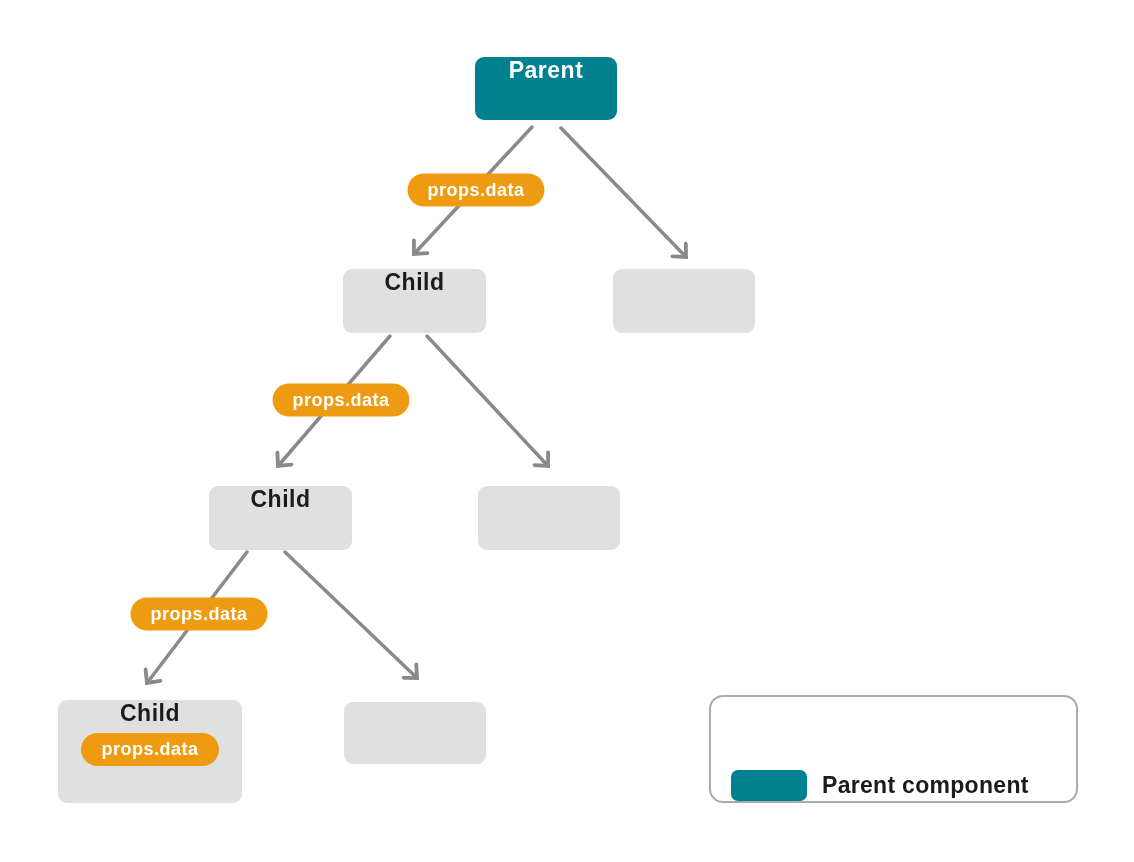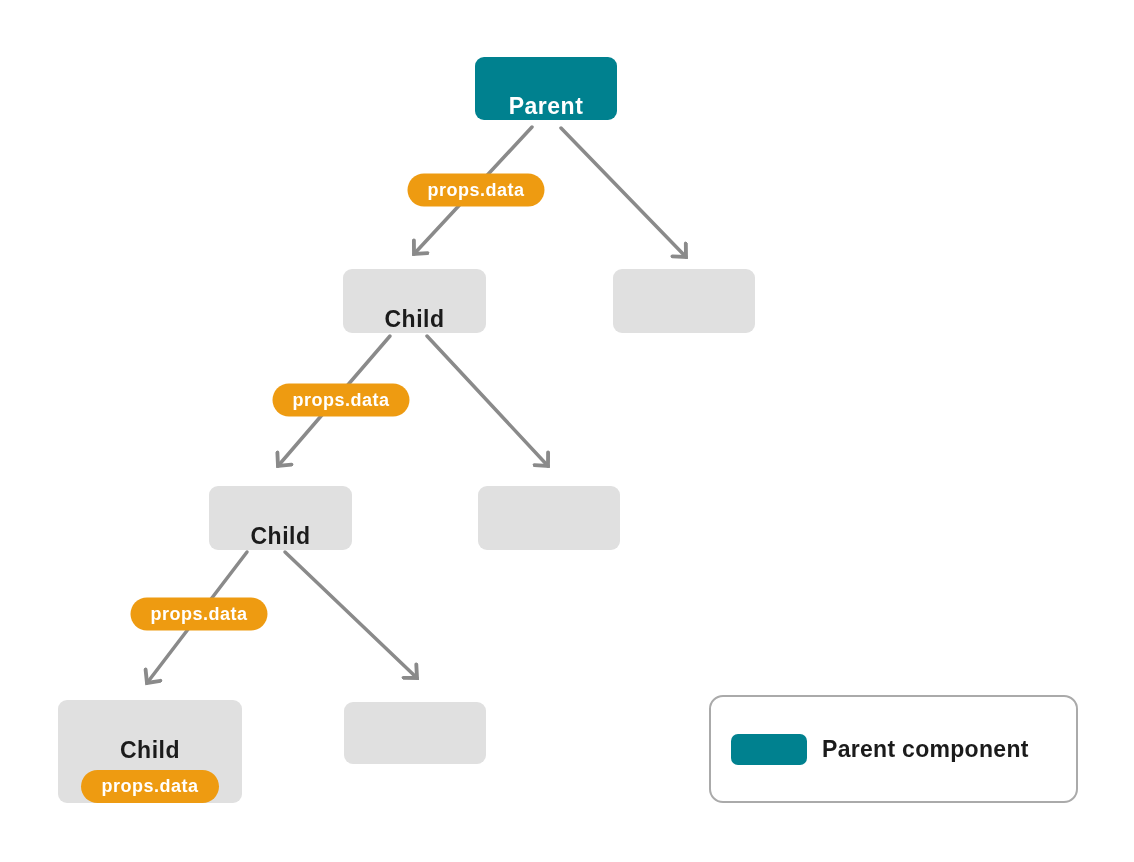--- a/index.html
+++ b/index.html
@@ -16,38 +16,38 @@
   body{
     font-family:"Liberation Sans", sans-serif;
     width:1134px;height:862px;position:relative;overflow:hidden;
   }
   .stage{position:absolute;left:0;top:0;width:1134px;height:862px;}
   svg.edges{position:absolute;left:0;top:0;pointer-events:none;}
   svg.edges line{stroke:var(--arrow);stroke-width:3.5;stroke-linecap:round;}
   #arrowhead path{stroke:var(--arrow);}
   .node{
     position:absolute;border-radius:9px;background:var(--child-fill);
-    display:flex;flex-direction:column;align-items:center;justify-content:flex-end;
+    display:flex;flex-direction:column;align-items:center;justify-content:flex-start;
     gap:6px;
   }
   .node.parent{background:var(--parent-fill);}
   .node-label{
     font-size:23px;font-weight:bold;color:var(--text-dark);letter-spacing:.5px;
   }
   .node.parent .node-label{color:var(--text-light);}
   .pill{
     background:var(--pill-fill);color:var(--text-light);
     font-size:18px;font-weight:bold;letter-spacing:.5px;
     padding:6px 20px;border-radius:20px;white-space:nowrap;
   }
   .pill.floating{position:absolute;transform:translate(-50%,-50%);}
   .legend{
     position:absolute;left:709px;top:695px;width:369px;height:108px;
     border:2.5px solid var(--legend-border);border-radius:14px;background:#ffffff;
-    display:flex;flex-direction:column;justify-content:center;gap:11px;
+    display:flex;flex-direction:column;justify-content:flex-end;gap:11px;
     padding:0 20px;
   }
   .legend-row{display:flex;align-items:center;gap:15px;}
   .legend-swatch{width:76px;height:31px;border-radius:7px;flex:0 0 auto;}
   .legend-swatch.parent{background:var(--parent-fill);}
   .legend-swatch.child{background:#cdcdcd;}
   .legend-label{font-size:23px;font-weight:bold;color:var(--text-dark);letter-spacing:.3px;}
 </style>
 </head>
 <body>

